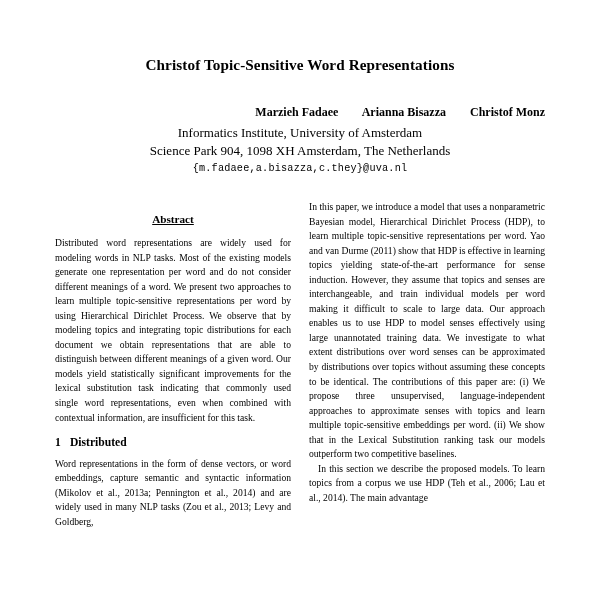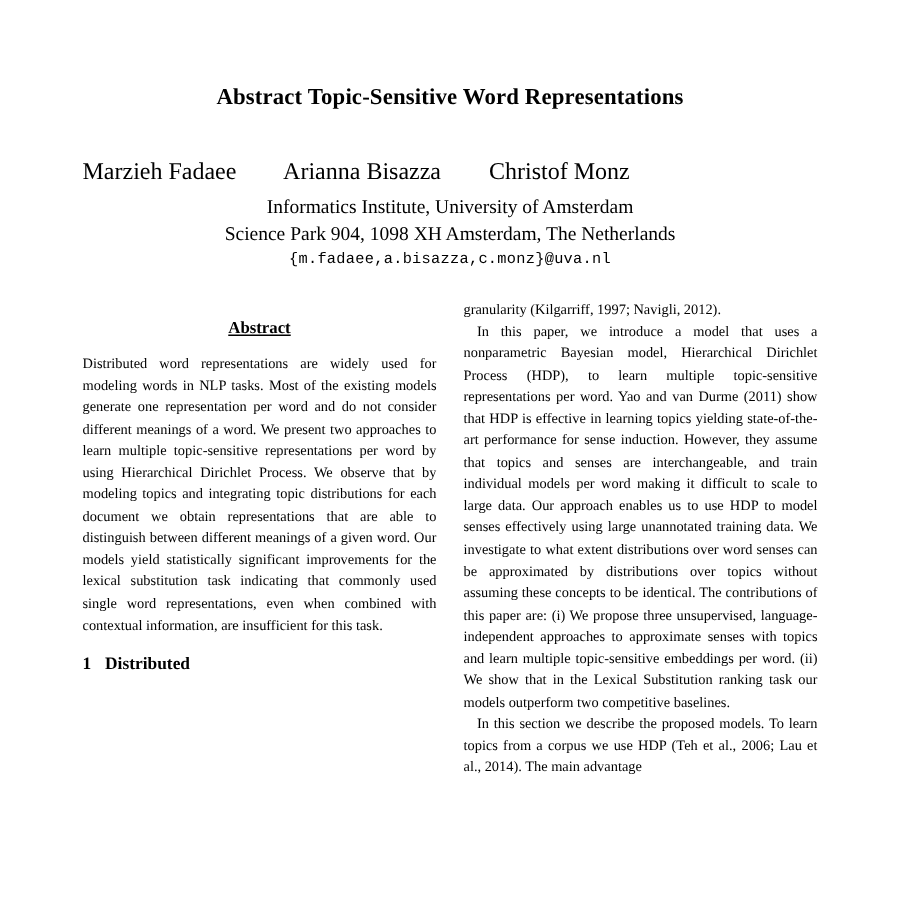--- a/index.html
+++ b/index.html
@@ -27,23 +27,23 @@
   .title {
     text-align: center;
     font-size: 15.2px;
     font-weight: bold;
     letter-spacing: 0.1px;
     margin: 0;
     padding-top: 56px;
     line-height: 1.2;
   }
   .authors {
-    text-align: left;
-    font-size: 16px;
-    font-weight: normal;
+    text-align: right;
+    font-size: 12px;
+    font-weight: bold;
     margin: 0;
     padding-top: 31px;
     line-height: 1.25;
     white-space: pre;
   }
   .affiliation {
     text-align: center;
     font-size: 13px;
     margin: 0;
     padding-top: 4px;
@@ -104,43 +104,43 @@
   p.body-text + p.body-text {
     text-indent: 9px;
   }
   .col-right p.first-para { text-indent: 0; }
 </style>
 </head>
 <body>
 
 <div class="page">
 
-  <h1 class="title">Abstract Topic-Sensitive Word Representations</h1>
+  <h1 class="title">Christof Topic-Sensitive Word Representations</h1>
 
   <div class="authors">Marzieh Fadaee        Arianna Bisazza        Christof Monz</div>
 
   <div class="affiliation">
     <div>Informatics Institute, University of Amsterdam</div>
     <div>Science Park 904, 1098 XH Amsterdam, The Netherlands</div>
   </div>
 
-  <div class="emails">{m.fadaee,a.bisazza,c.monz}@uva.nl</div>
+  <div class="emails">{m.fadaee,a.bisazza,c.they}@uva.nl</div>
 
   <div class="columns">
 
     <div class="col col-left">
       <div class="abstract-head">Abstract</div>
       <p class="body-text">Distributed word representations are widely used for modeling words in NLP tasks. Most of the existing models generate one representation per word and do not consider different meanings of a word. We present two approaches to learn multiple topic-sensitive representations per word by using Hierarchical Dirichlet Process. We observe that by modeling topics and integrating topic distributions for each document we obtain representations that are able to distinguish between different meanings of a given word. Our models yield statistically significant improvements for the lexical substitution task indicating that commonly used single word representations, even when combined with contextual information, are insufficient for this task.</p>
 
       <h2 class="section-head">
         <span class="num">1</span><span>Distributed</span>
       </h2>
+      <p class="body-text">Word representations in the form of dense vectors, or word embeddings, capture semantic and syntactic information (Mikolov et al., 2013a; Pennington et al., 2014) and are widely used in many NLP tasks (Zou et al., 2013; Levy and Goldberg,</p>
     </div>
 
     <div class="col col-right">
-      <p class="body-text first-para">granularity (Kilgarriff, 1997; Navigli, 2012).</p>
       <p class="body-text">In this paper, we introduce a model that uses a nonparametric Bayesian model, Hierarchical Dirichlet Process (HDP), to learn multiple topic-sensitive representations per word. Yao and van Durme (2011) show that HDP is effective in learning topics yielding state-of-the-art performance for sense induction. However, they assume that topics and senses are interchangeable, and train individual models per word making it difficult to scale to large data. Our approach enables us to use HDP to model senses effectively using large unannotated training data. We investigate to what extent distributions over word senses can be approximated by distributions over topics without assuming these concepts to be identical. The contributions of this paper are: (i) We propose three unsupervised, language-independent approaches to approximate senses with topics and learn multiple topic-sensitive embeddings per word. (ii) We show that in the Lexical Substitution ranking task our models outperform two competitive baselines.</p>
 
       <p class="body-text">In this section we describe the proposed models. To learn topics from a corpus we use HDP (Teh et al., 2006; Lau et al., 2014). The main advantage</p>
     </div>
 
   </div>
 </div>
 
 </body></html>

